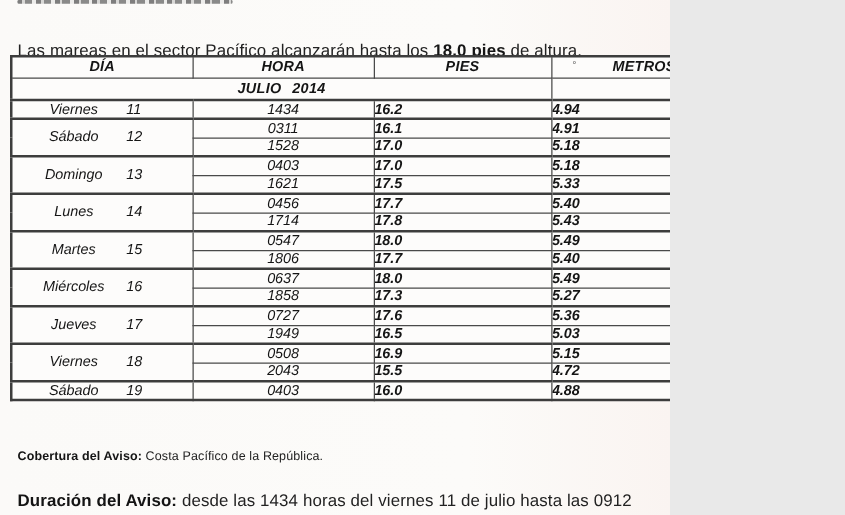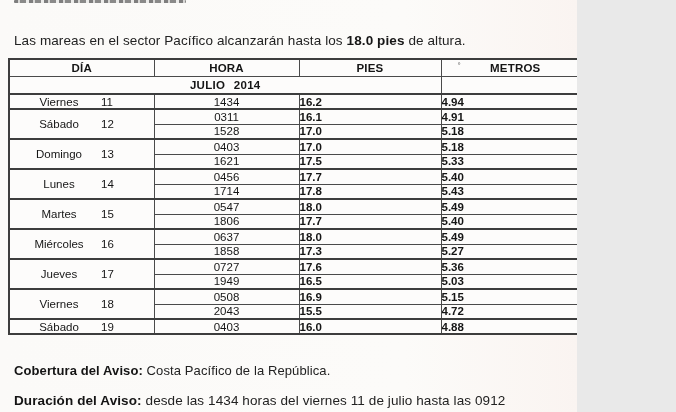--- a/index.html
+++ b/index.html
@@ -2,21 +2,21 @@
 <html><head>
 <meta charset="utf-8">
 <style>
   html,body{margin:0;padding:0;}
   body{
     font-family:"Liberation Sans", sans-serif;
     background:#e9e9e9;
   }
   .page{
     position:relative;
-    width:577px;height:412px;
+    width:536px;height:412px;
     margin:0;
     background:linear-gradient(90deg,#fbfaf8 0%,#fcfbf9 70%,#faf4f1 100%);
     overflow:hidden;
     color:#1e1e1e;
   }
   
   .heading-fragment{
     position:absolute;left:14px;top:0;
     width:172px;height:3px;
     background:repeating-linear-gradient(90deg,
@@ -25,21 +25,21 @@
     filter:blur(.4px);
     border-radius:1px;
   }
   .intro{
     position:absolute;left:14px;top:18px;
     font-size:13.5px;line-height:1.35;letter-spacing:.1px;
     color:#222;
   }
   .intro b{color:#161616;}
   
-  .tide-table-wrap{position:absolute;left:8px;top:58px;}
+  .tide-table-wrap{position:absolute;left:8px;top:44px;font-style:italic;}
   table.tide{
     border-collapse:collapse;table-layout:fixed;
     width:581px;
     background:#fdfcfb;
   }
   table.tide col.c-dia{width:145px;}
   table.tide col.c-hora{width:145px;}
   table.tide col.c-pies{width:142px;}
   table.tide col.c-metros{width:149px;}
   table.tide th, table.tide td{
@@ -72,21 +72,21 @@
     display:flex;align-items:center;padding-left:7px;
   }
   td.day-cell .day-name{flex:0 0 84px;text-align:center;}
   td.day-cell .day-date{text-align:left;}
   td.hora-cell{text-align:center;font-weight:normal;}
   td.pies-cell, td.metros-cell{text-align:left;font-weight:bold;font-size:11px;}
   tbody tr.group-start td{border-top-width:2px;border-top-color:#3d3d3d;}
   
   .cobertura{
     position:absolute;left:14px;top:350px;
-    font-size:13px;color:#222;letter-spacing:.1px;
+    font-size:10px;color:#222;letter-spacing:.1px;
   }
   .duracion{
     position:absolute;left:14px;top:378px;
     font-size:13.5px;line-height:1.4;color:#222;letter-spacing:.1px;
   }
   .cobertura b,.duracion b{color:#141414;}
 </style>
 </head>
 <body>
 

